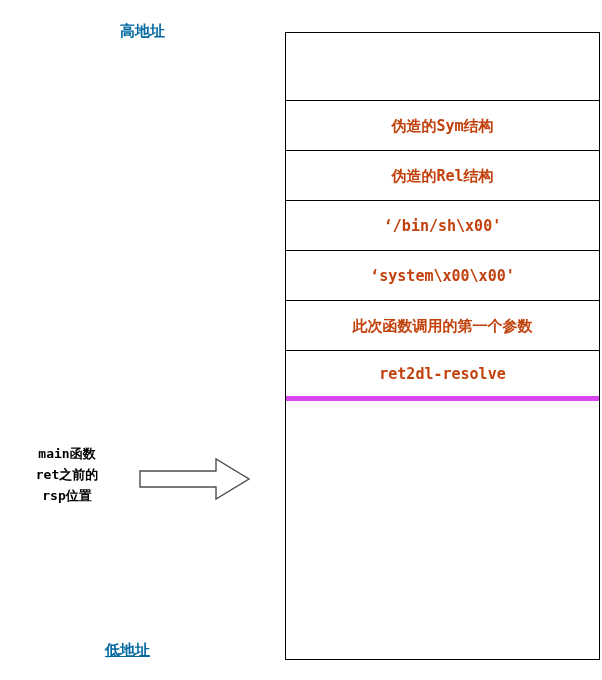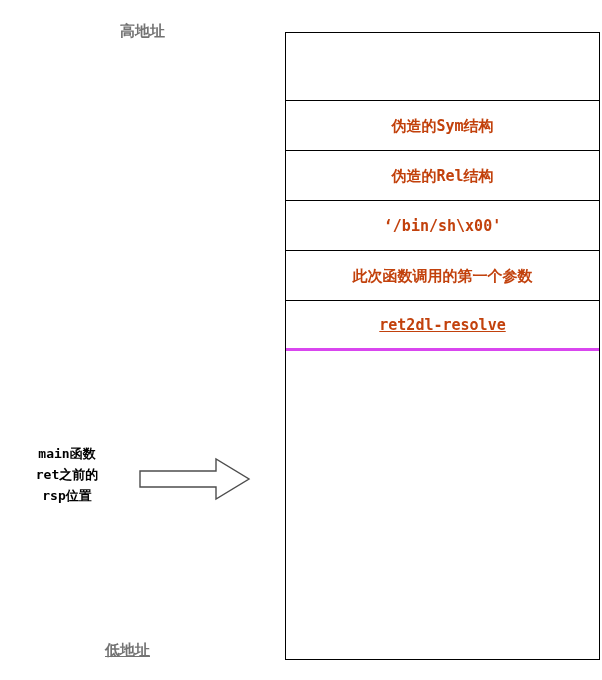--- a/index.html
+++ b/index.html
@@ -18,21 +18,21 @@
     -webkit-font-smoothing: none;
   }
 
   
   .addr-label {
     position: absolute;
     font-family: "DejaVu Sans Mono", "Liberation Mono", monospace;
     font-weight: bold;
     font-size: 15px;
     line-height: 19px;
-    color: #737373;
+    color: #0369a1;
     text-align: center;
     white-space: nowrap;
   }
   #high-addr {
     left: 0;
     top: 22px;
     width: 285px;
   }
   #low-addr {
     left: 0;
@@ -95,23 +95,22 @@
     font-size: 15px;
   }
   .stack-row.top-gap {
     height: 68px;
   }
   .stack-row.data {
     height: 50px;
   }
   
   .stack-row.boundary {
-    border-bottom: 3px solid #d946ef;
+    border-bottom: 5px solid #d946ef;
     position: relative;
-    text-decoration: underline;
   }
   .stack-row.boundary::after {
     content: "";
     position: absolute;
     left: 0;
     right: 0;
     bottom: -5px;
     height: 2px;
     background: #808080;
   }
@@ -139,20 +138,21 @@
 <div id="stack-table">
 
   <div class="stack-row top-gap"></div>
 
   <div class="stack-row data cjk">伪造的Sym结构</div>
 
   <div class="stack-row data cjk">伪造的Rel结构</div>
 
   <div class="stack-row data">‘/bin/sh\x00'</div>
 
+  <div class="stack-row data">‘system\x00\x00'</div>
 
   <div class="stack-row data cjk">此次函数调用的第一个参数</div>
 
 
 
   <div class="stack-row data boundary">ret2dl-resolve</div>
 
   <div class="stack-row bottom-gap"></div>
 </div>
 

